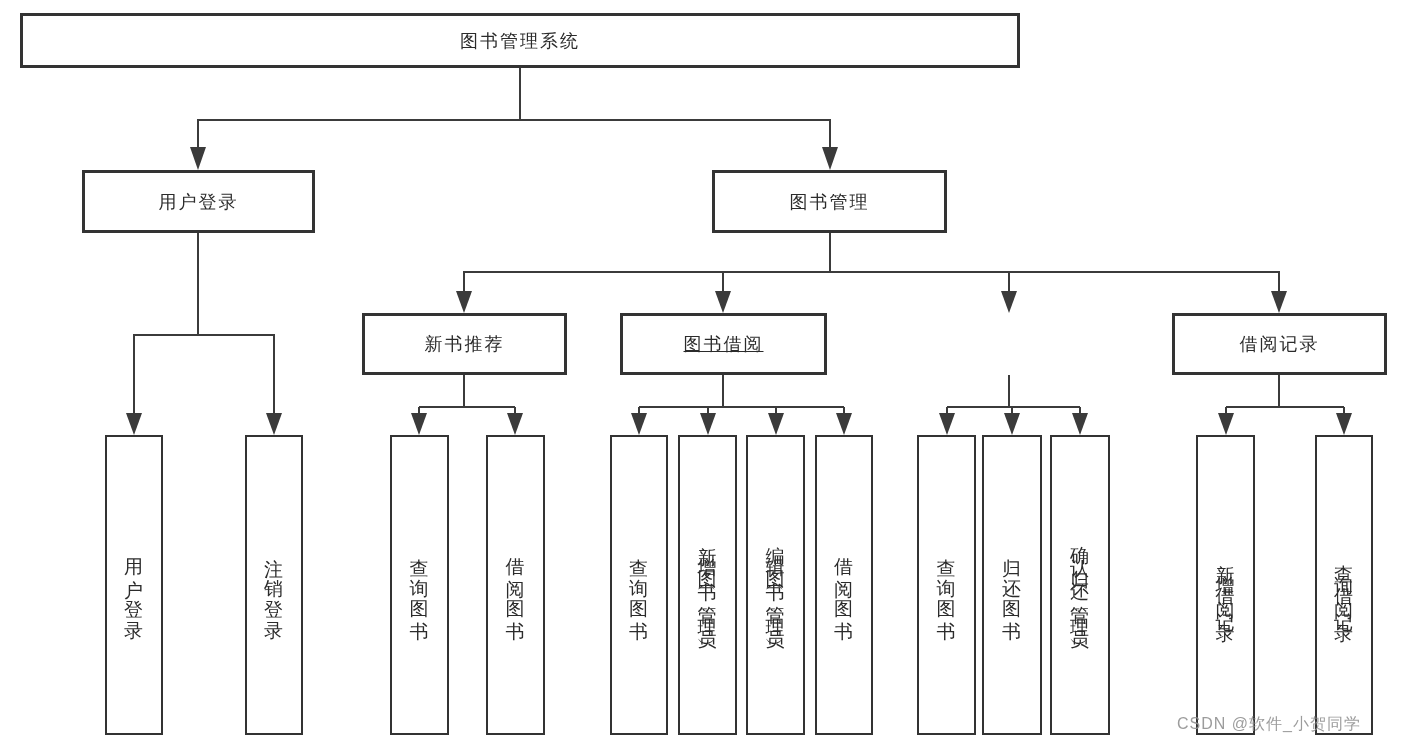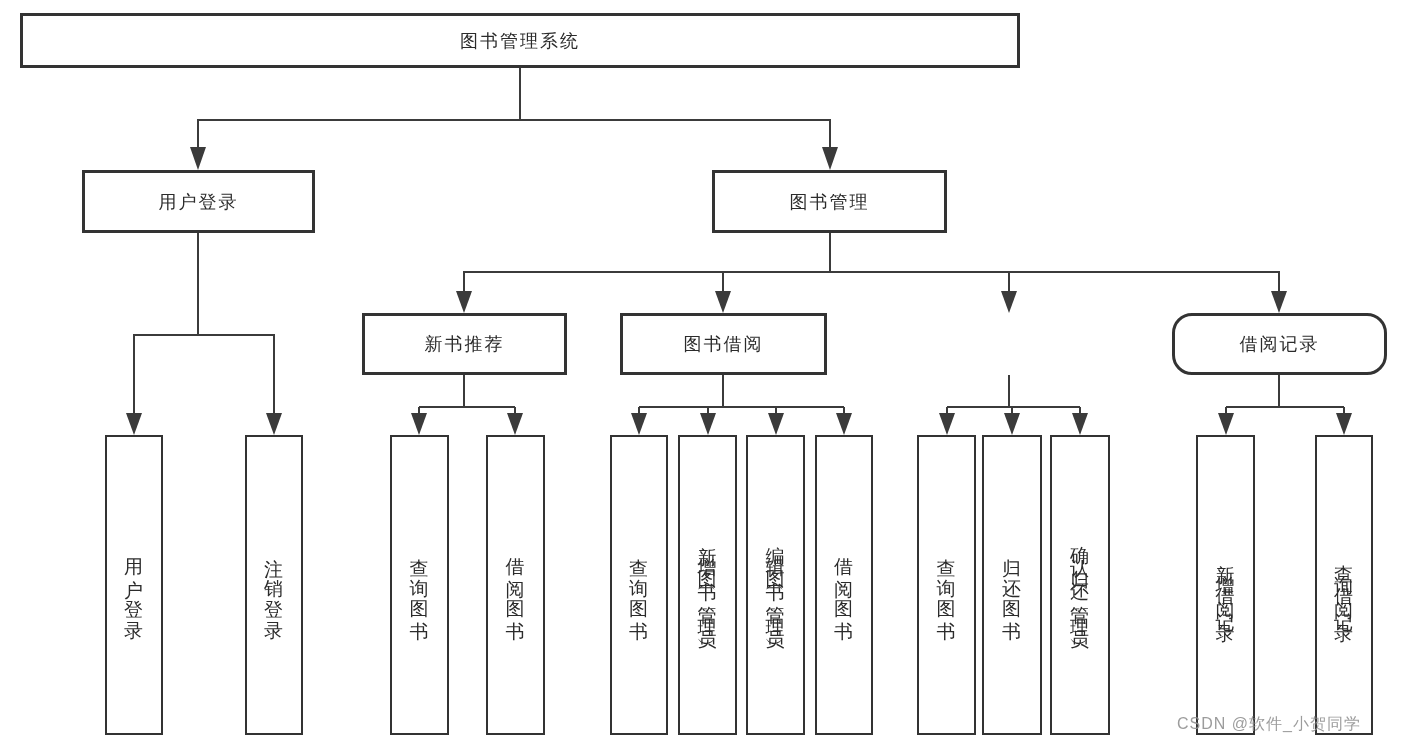--- a/index.html
+++ b/index.html
@@ -37,23 +37,23 @@
     line-height:1;
     letter-spacing:12px;
   }
   .vtext.loose{letter-spacing:21px;}
 
   
   [data-name="node-root"]{left:20px;top:13px;width:1000px;height:55px;}
   [data-name="node-user-login"]{left:82px;top:170px;width:233px;height:63px;}
   [data-name="node-book-management"]{left:712px;top:170px;width:235px;height:63px;}
   [data-name="node-new-book-recommend"]{left:362px;top:313px;width:205px;height:62px;}
-  [data-name="node-book-borrow"]{left:620px;top:313px;width:207px;height:62px;}
+  [data-name="node-book-borrow"]{left:620px;top:313px;width:207px;height:62px;text-decoration:underline;}
   [data-name="node-current-borrow"]{left:902px;top:313px;width:215px;height:62px;}
-  [data-name="node-borrow-record"]{left:1172px;top:313px;width:215px;height:62px;border-radius:20px;}
+  [data-name="node-borrow-record"]{left:1172px;top:313px;width:215px;height:62px;}
 
   
   [data-name="leaf-user-login"]{left:105px;width:58px;}
   [data-name="leaf-logout"]{left:245px;width:58px;}
   [data-name="leaf-nb-query-books"]{left:390px;width:59px;}
   [data-name="leaf-nb-borrow-books"]{left:486px;width:59px;}
   [data-name="leaf-bb-query-books"]{left:610px;width:58px;}
   [data-name="leaf-bb-add-book-admin"]{left:678px;width:59px;}
   [data-name="leaf-bb-edit-book-admin"]{left:746px;width:59px;}
   [data-name="leaf-bb-borrow-books"]{left:815px;width:58px;}

